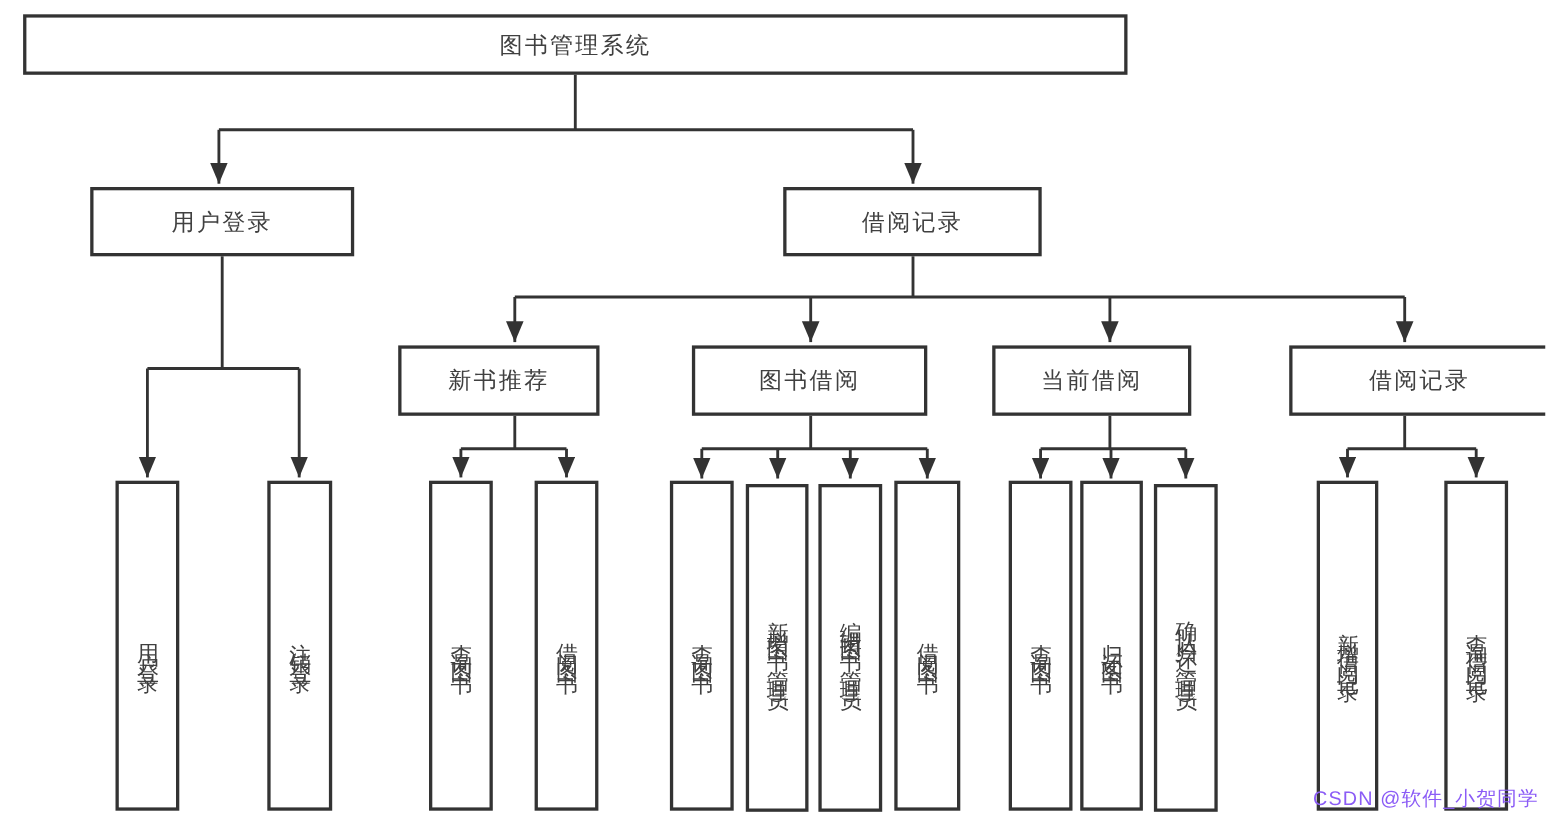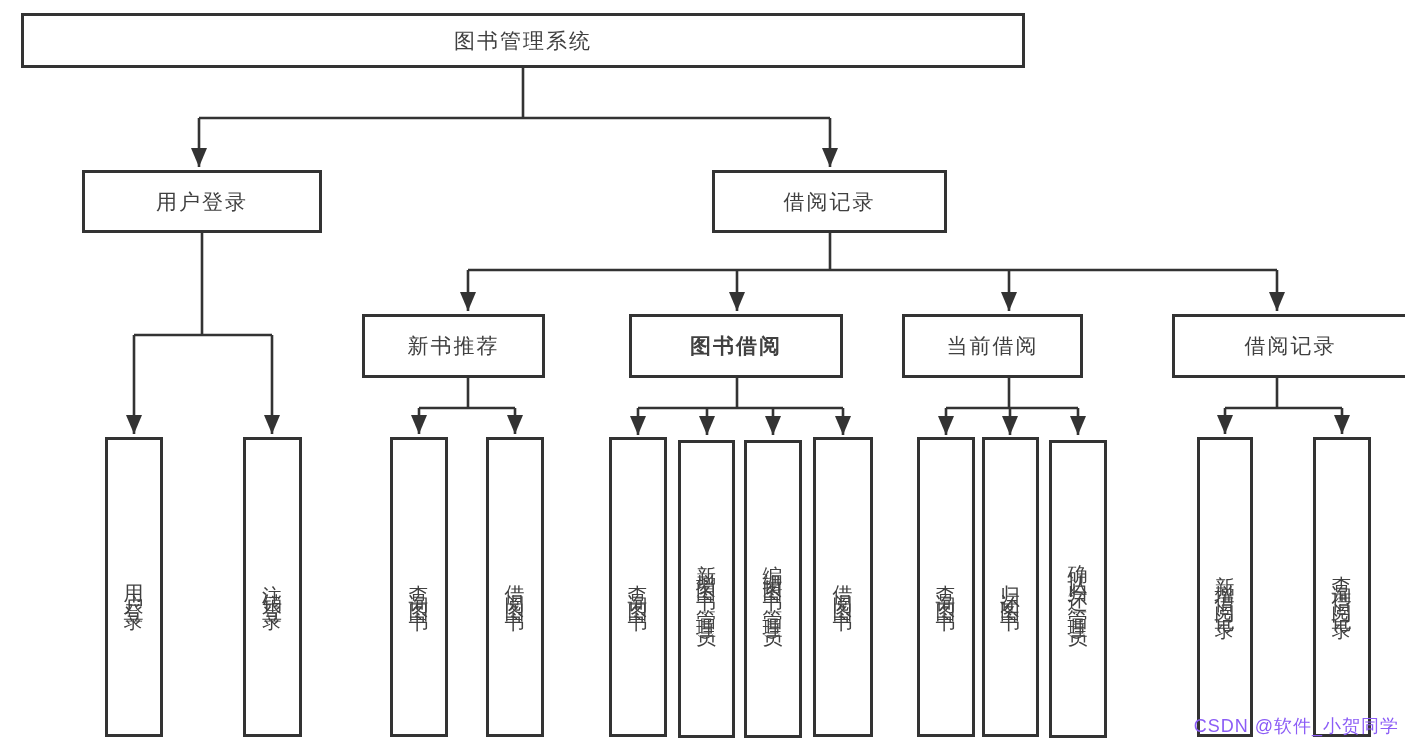--- a/index.html
+++ b/index.html
@@ -124,21 +124,21 @@
       <line x1="1342" y1="408" x2="1342" y2="434" marker-end="url(#arr)"></line>
     </g>
   </svg>
 
   <div class="node h" style="left:21px; top:13px; width:1004px; height:55px;">图书管理系统</div>
 
   <div class="node h" style="left:82px; top:170px; width:240px; height:63px;">用户登录</div>
   <div class="node h" style="left:712px; top:170px; width:235px; height:63px;">借阅记录</div>
 
   <div class="node h" style="left:362px; top:314px; width:183px; height:64px;">新书推荐</div>
-  <div class="node h" style="left:629px; top:314px; width:214px; height:64px;font-weight:bold;">图书借阅</div>
+  <div class="node h" style="left:629px; top:314px; width:214px; height:64px;">图书借阅</div>
   <div class="node h" style="left:902px; top:314px; width:181px; height:64px;">当前借阅</div>
   <div class="node h" style="left:1172px; top:314px; width:237px; height:64px;">借阅记录</div>
 
   <div class="node v" style="left:105px; top:437px; width:58px; height:300px;">
     <span class="vtext">用户登录</span>
   </div>
   <div class="node v" style="left:243px; top:437px; width:59px; height:300px;">
     <span class="vtext">注销登录</span>
   </div>
 

